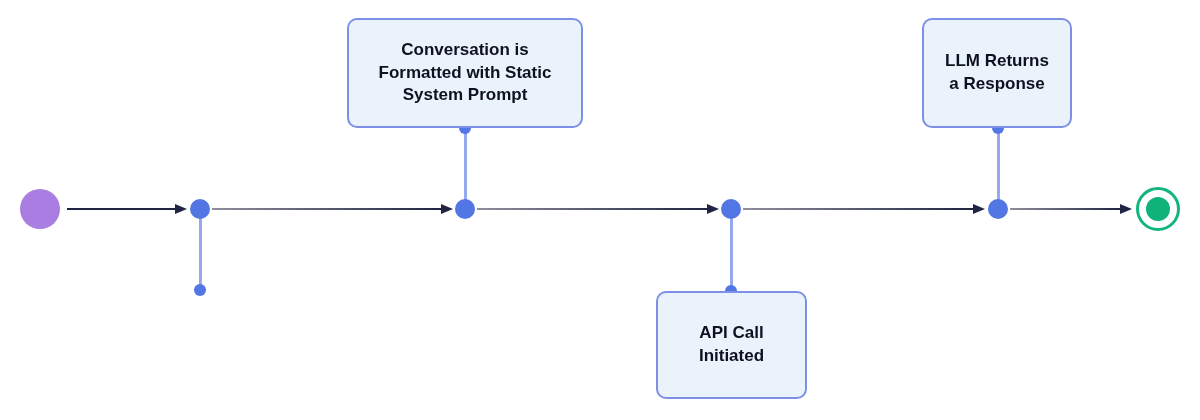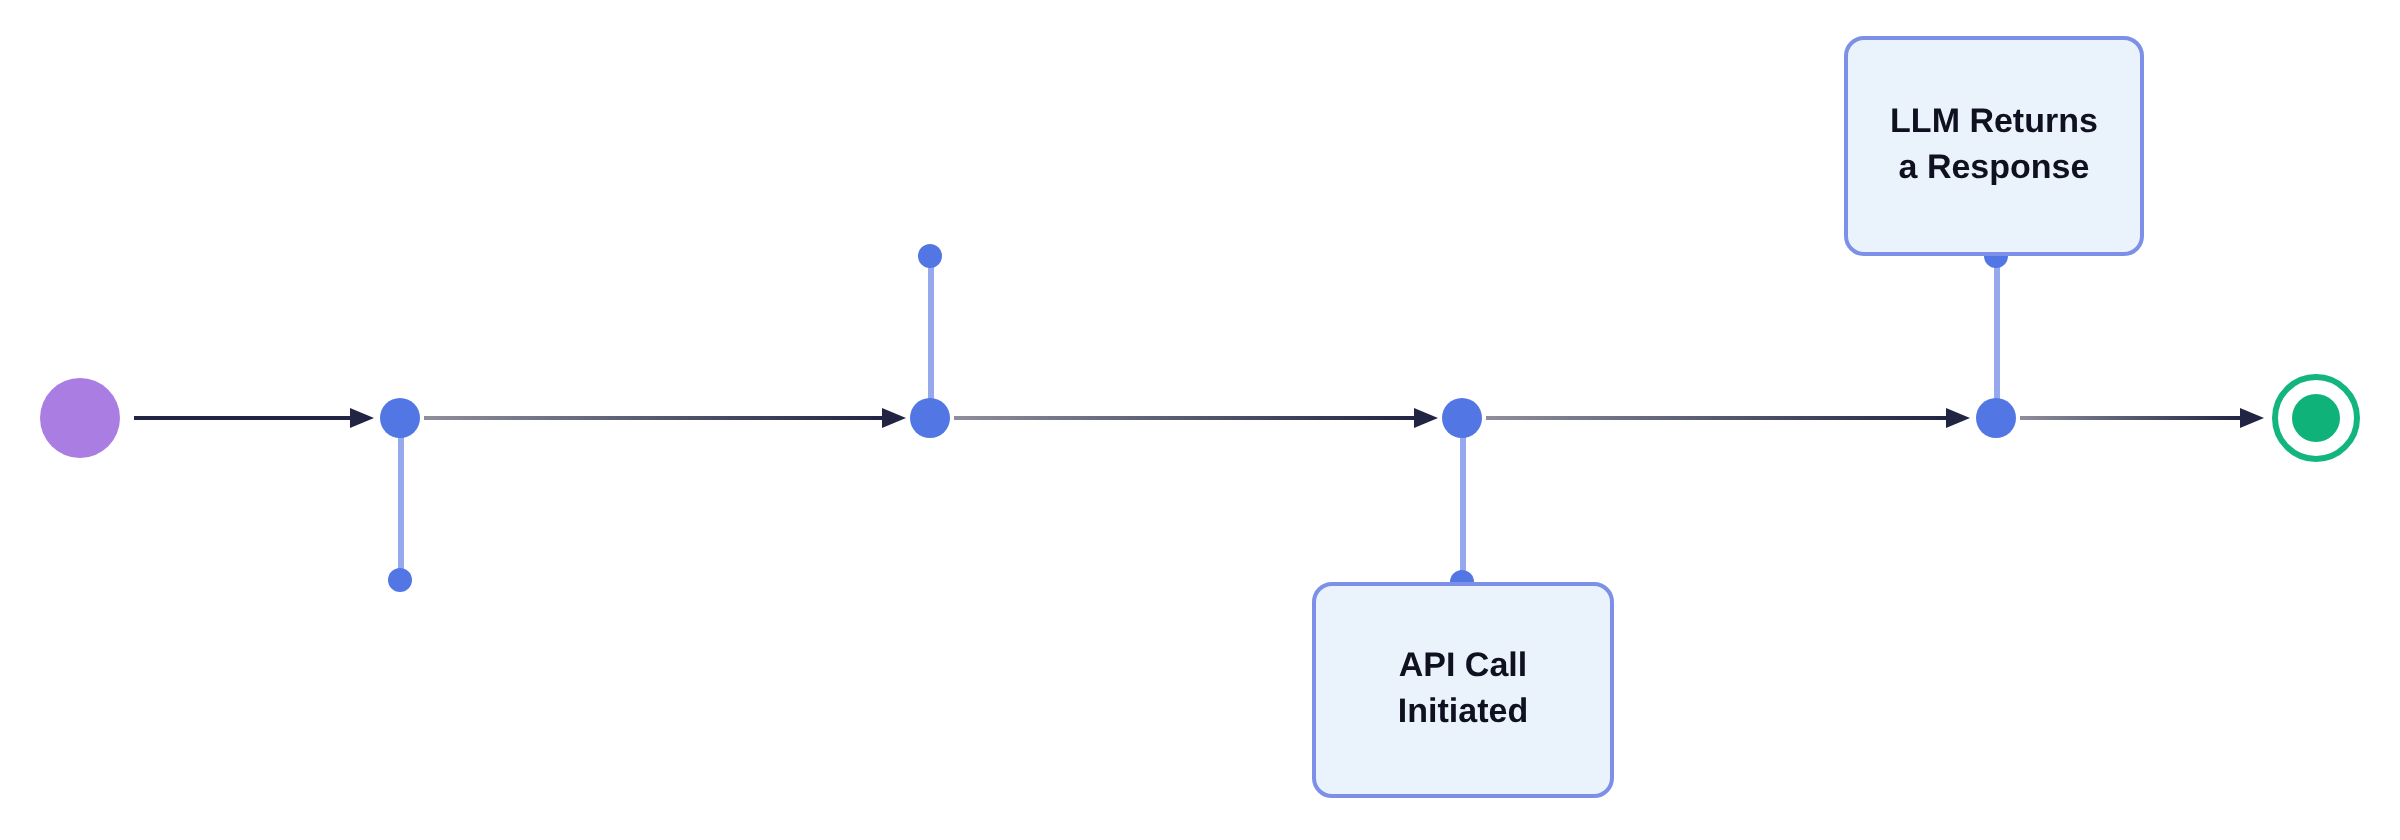--- a/index.html
+++ b/index.html
@@ -125,20 +125,25 @@
   <div class="dot" style="left:455px; top:199px;"></div>
   <div class="dot" style="left:721px; top:199px;"></div>
   <div class="dot" style="left:988px; top:199px;"></div>
 
   <div class="dot-sm" style="left:194px; top:284px;"></div>
   <div class="dot-sm" style="left:459px; top:122px;"></div>
   <div class="dot-sm" style="left:725px; top:285px;"></div>
   <div class="dot-sm" style="left:992px; top:122px;"></div>
 
 
+  <div class="box" style="left:347px; top:18px; width:236px; height:110px;">
+    <div class="box-label">Conversation is
+Formatted with Static
+System Prompt</div>
+  </div>
 
   <div class="box" style="left:922px; top:18px; width:150px; height:110px;">
     <div class="box-label">LLM Returns
 a Response</div>
   </div>
 
   <div class="box" style="left:656px; top:291px; width:151px; height:108px;">
     <div class="box-label">API Call
 Initiated</div>
   </div>

